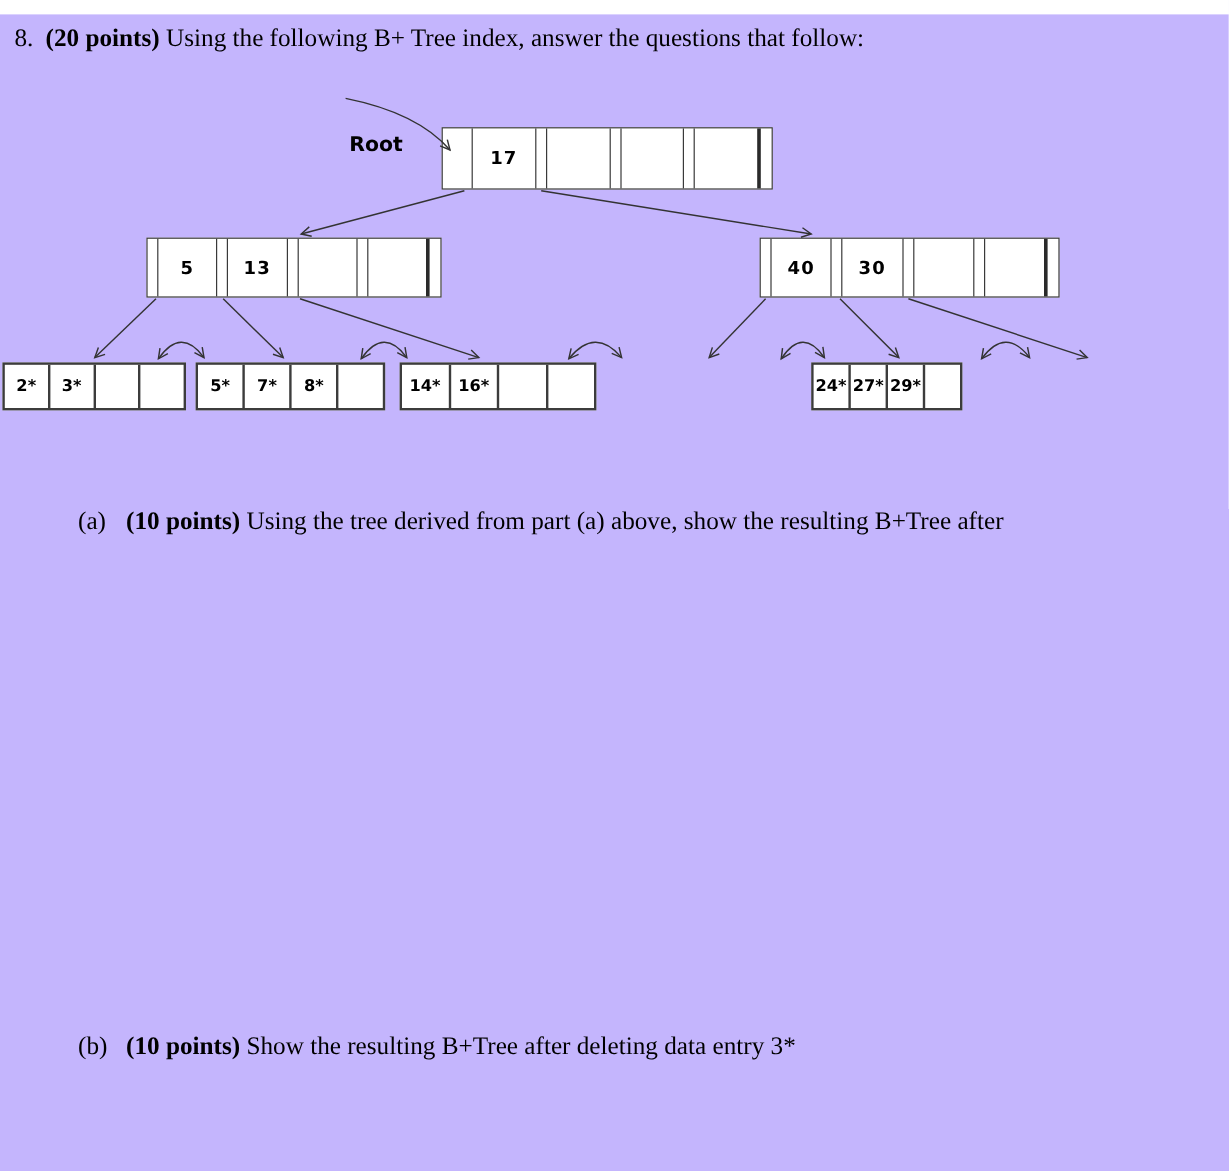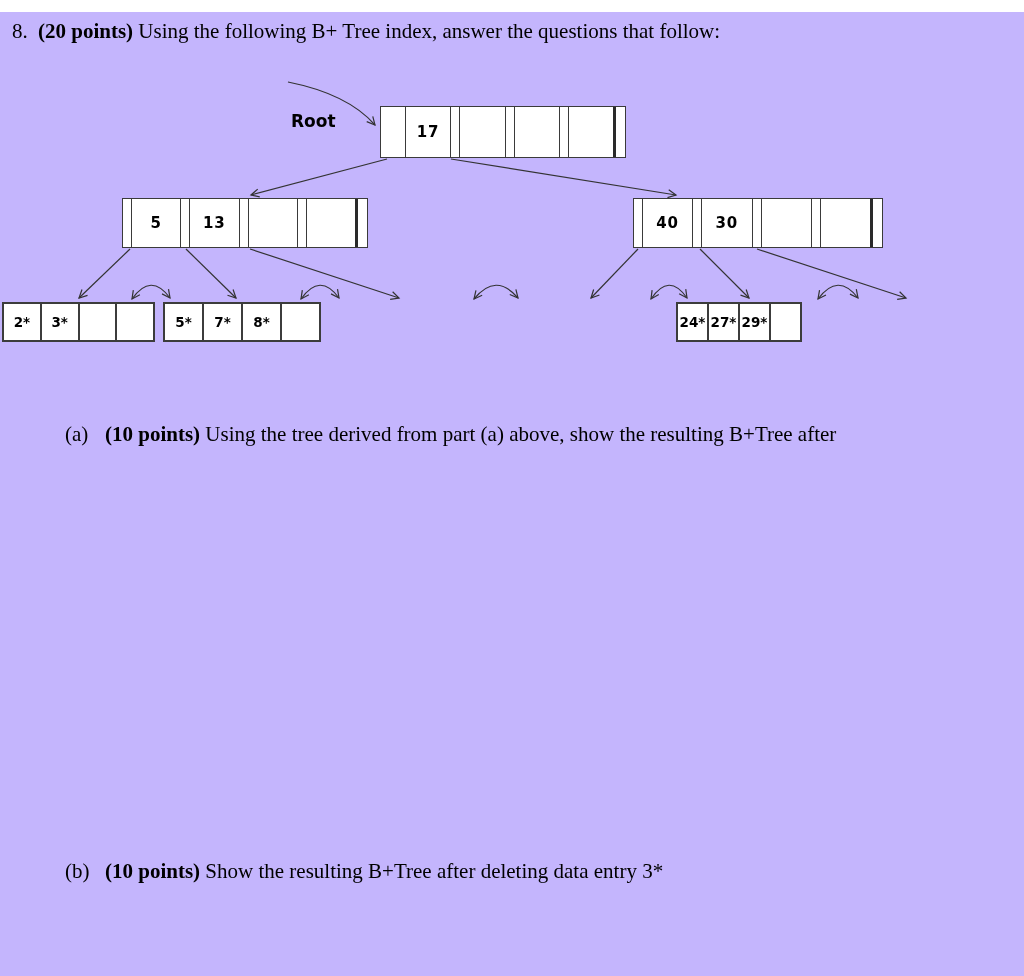--- a/index.html
+++ b/index.html
@@ -41,21 +41,21 @@
 
 <div class="page">
 
   <div class="qheader">
     <span class="qnum">8.</span><b>(20 points)</b>
     <span>Using the following B+ Tree index, answer the questions that follow:</span>
   </div>
 
   <div class="root-label">Root</div>
 
-  <div class="inode" style="left:380px;top:94px;width:246px;height:52px;padding-left:16px;">
+  <div class="inode" style="left:368px;top:94px;width:276px;height:52px;padding-left:16px;">
     <div class="ptr"></div>
     <div class="key">17</div>
     <div class="ptr"></div>
     <div class="key"></div>
     <div class="ptr"></div>
     <div class="key"></div>
     <div class="ptr"></div>
     <div class="key k-last"></div>
     <div class="ptr ptr-end"></div>
   </div>
@@ -91,20 +91,26 @@
     <div class="cell"></div>
   </div>
 
   <div class="leaf" style="left:163px;top:290px;width:158px;">
     <div class="cell">5*</div>
     <div class="cell">7*</div>
     <div class="cell">8*</div>
     <div class="cell"></div>
   </div>
 
+  <div class="leaf" style="left:333px;top:290px;width:164px;">
+    <div class="cell">14*</div>
+    <div class="cell">16*</div>
+    <div class="cell"></div>
+    <div class="cell"></div>
+  </div>
 
 
   <div class="leaf" style="left:676px;top:290px;width:126px;">
     <div class="cell">24*</div>
     <div class="cell">27*</div>
     <div class="cell">29*</div>
     <div class="cell"></div>
   </div>
 
 

